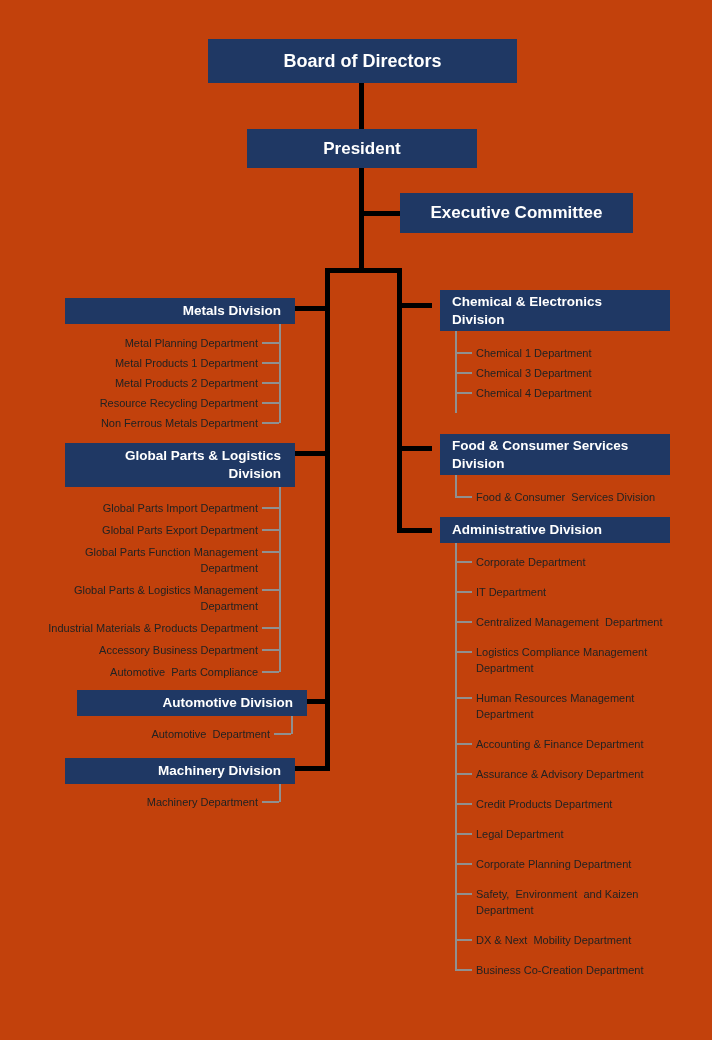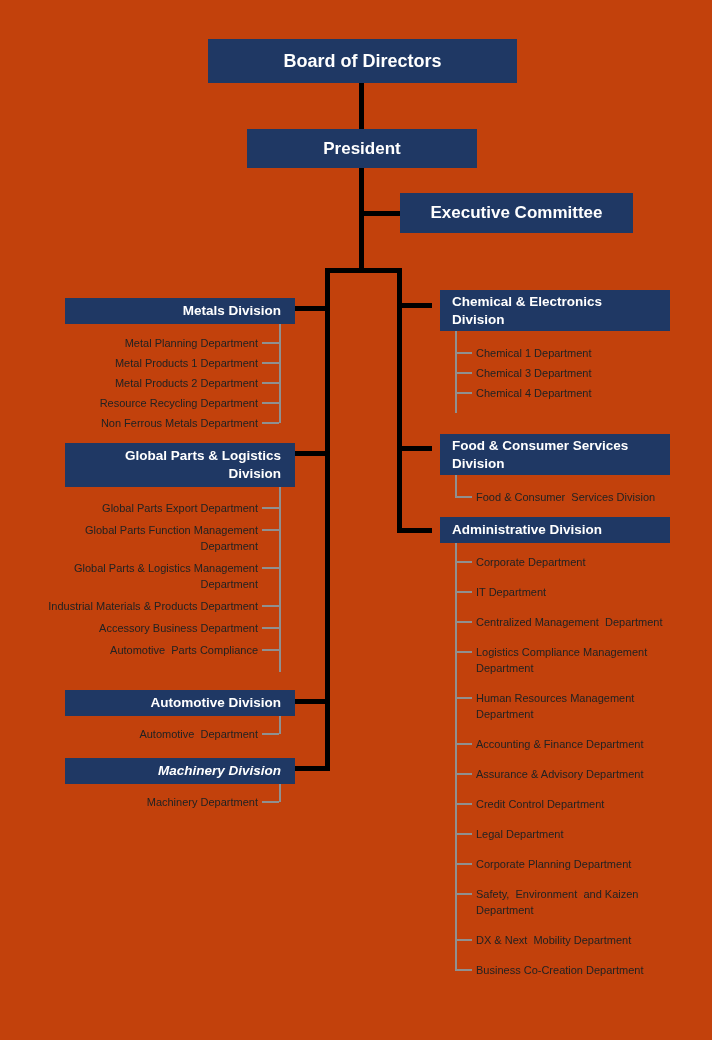--- a/index.html
+++ b/index.html
@@ -97,27 +97,27 @@
   .division-metals .dept-list { padding-top: 37px; }
   .division-metals .dept-row { margin-bottom: 4px; }
   .division-metals .rail { top: 26px; height: 99px; }
 
   .division-global { top: 443px; }
   .division-global .division-header { height: 44px; }
   .division-global .dept-list { padding-top: 57px; }
   .division-global .dept-row { margin-bottom: 6px; }
   .division-global .rail { top: 44px; height: 185px; }
 
-  .division-automotive { top: 690px; }
+  .division-automotive { top: 690px; margin-left: 12px; }
   .division-automotive .division-header { height: 26px; }
   .division-automotive .dept-list { padding-top: 36px; }
   .division-automotive .rail { top: 26px; height: 18px; }
 
   .division-machinery { top: 758px; }
-  .division-machinery .division-header { height: 26px; font-style: italic; }
+  .division-machinery .division-header { height: 26px; }
   .division-machinery .dept-list { padding-top: 36px; }
   .division-machinery .rail { top: 26px; height: 18px; }
 
   .division-chemical { top: 290px; }
   .division-chemical .division-header { height: 41px; }
   .division-chemical .dept-list { padding-top: 55px; }
   .division-chemical .dept-row { margin-bottom: 4px; }
   .division-chemical .rail { top: 41px; height: 82px; }
 
   .division-food { top: 434px; }
@@ -190,20 +190,24 @@
   </div>
 
   <div class="division division-left division-global">
     <div class="division-header">
       <span>Global Parts &amp; Logistics
 Division</span>
     </div>
     <div class="rail"></div>
     <div class="dept-list">
       <div class="dept-row">
+          <span class="dept-text">Global Parts Import Department</span>
+          <span class="tick"></span>
+        </div>
+      <div class="dept-row">
           <span class="dept-text">Global Parts Export Department</span>
           <span class="tick"></span>
         </div>
       <div class="dept-row">
           <span class="dept-text">Global Parts Function Management
 Department</span>
           <span class="tick"></span>
         </div>
       <div class="dept-row">
           <span class="dept-text">Global Parts &amp; Logistics Management
@@ -318,21 +322,21 @@
       <div class="dept-row">
           <span class="tick"></span>
           <span class="dept-text">Accounting &amp; Finance Department</span>
         </div>
       <div class="dept-row">
           <span class="tick"></span>
           <span class="dept-text">Assurance &amp; Advisory Department</span>
         </div>
       <div class="dept-row">
           <span class="tick"></span>
-          <span class="dept-text">Credit Control Department</span>
+          <span class="dept-text">Credit Products Department</span>
         </div>
       <div class="dept-row">
           <span class="tick"></span>
           <span class="dept-text">Legal Department</span>
         </div>
       <div class="dept-row">
           <span class="tick"></span>
           <span class="dept-text">Corporate Planning Department</span>
         </div>
       <div class="dept-row">

